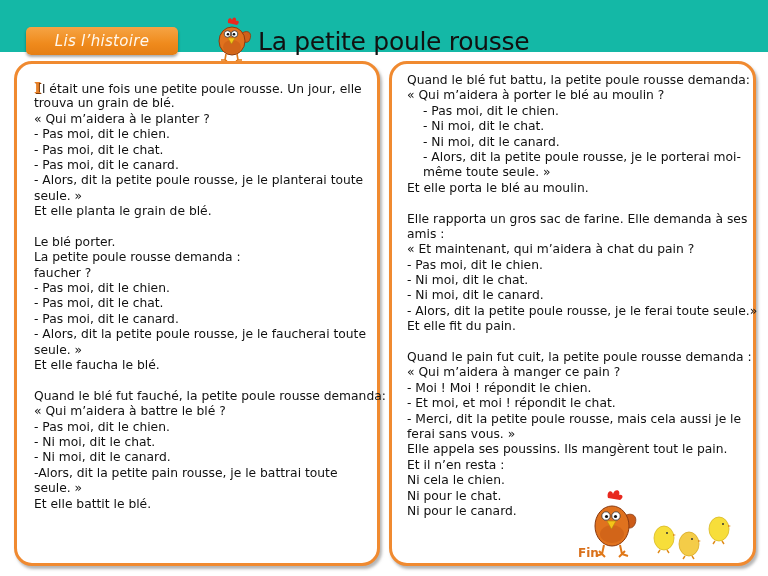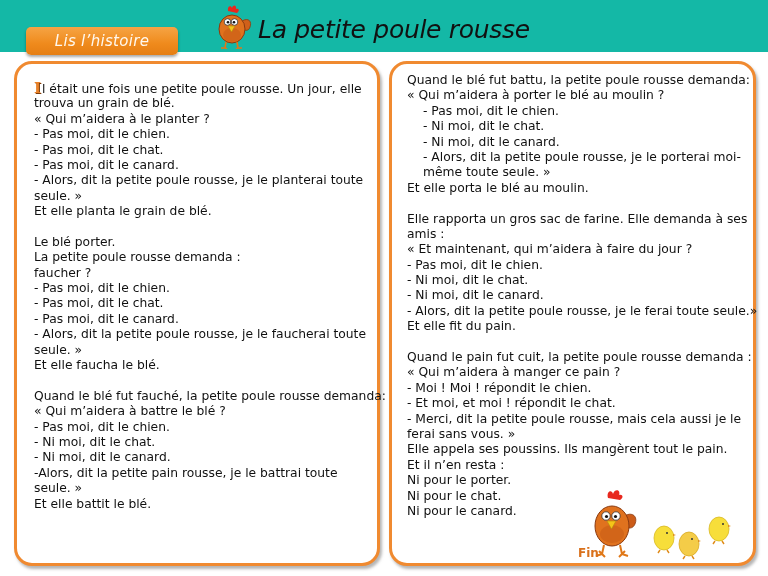--- a/index.html
+++ b/index.html
@@ -12,21 +12,21 @@
   }
   .lis-btn {
     position: absolute; left: 26px; top: 27px; width: 152px; height: 28px;
     background: linear-gradient(#f6a444, #ef8a1c 60%, #e57e14);
     border-radius: 5px;
     box-shadow: 0 2px 3px rgba(0,0,0,0.35);
     color: #fff8ee; font-family: "DejaVu Sans", sans-serif;
     font-size: 15px; font-style: italic; text-align: center; line-height: 28px;
     letter-spacing: 0.3px; cursor: pointer;
   }
-  .title-wrap { position: absolute; left: 212px; top: 2px; height: 48px; display: flex; align-items: center; font-style: italic; }
+  .title-wrap { position: absolute; left: 212px; top: 14px; height: 48px; display: flex; align-items: center; }
   .title-hen { width: 42px; height: 46px; margin-right: 4px; }
   .title-text {
     font-family: "DejaVu Sans", sans-serif; font-size: 25px; color: #111;
     letter-spacing: -0.3px; margin-top: 6px;
   }
 
   .panel {
     position: absolute; top: 61px; height: 505px; background: #fff;
     border: 3px solid #f08a30; border-radius: 18px;
     box-shadow: 2px 3px 3px rgba(120,120,120,0.55);
@@ -118,36 +118,36 @@
     <span class="line">« Qui m’aidera à porter le blé au moulin ?</span>
     <span class="line indent">- Pas moi, dit le chien.</span>
     <span class="line indent">- Ni moi, dit le chat.</span>
     <span class="line indent">- Ni moi, dit le canard.</span>
     <span class="line indent">- Alors, dit la petite poule rousse, je le porterai moi-</span>
     <span class="line indent">même toute seule. »</span>
     <span class="line">Et elle porta le blé au moulin.</span>
     <span class="gap"></span>
     <span class="line">Elle rapporta un gros sac de farine. Elle demanda à ses</span>
     <span class="line">amis :</span>
-    <span class="line">« Et maintenant, qui m’aidera à faire du jour ?</span>
+    <span class="line">« Et maintenant, qui m’aidera à chat du pain ?</span>
     <span class="line">- Pas moi, dit le chien.</span>
     <span class="line">- Ni moi, dit le chat.</span>
     <span class="line">- Ni moi, dit le canard.</span>
     <span class="line">- Alors, dit la petite poule rousse, je le ferai toute seule.»</span>
     <span class="line">Et elle fit du pain.</span>
     <span class="gap"></span>
     <span class="line">Quand le pain fut cuit, la petite poule rousse demanda :</span>
     <span class="line">« Qui m’aidera à manger ce pain ?</span>
     <span class="line">- Moi ! Moi ! répondit le chien.</span>
     <span class="line">- Et moi, et moi ! répondit le chat.</span>
     <span class="line">- Merci, dit la petite poule rousse, mais cela aussi je le</span>
     <span class="line">ferai sans vous. »</span>
     <span class="line">Elle appela ses poussins. Ils mangèrent tout le pain.</span>
     <span class="line">Et il n’en resta :</span>
-    <span class="line">Ni pour le porter.</span>
+    <span class="line">Ni cela le chien.</span>
     <span class="line">Ni pour le chat.</span>
     <span class="line">Ni pour le canard.</span>
   </div>
 
   <svg class="end-art" viewBox="0 0 180 78">
 
     <g>
       <path d="M36 12 C34 5 40 3 41 8 C43 2 49 4 47 9 C51 8 52 12 48 14 Z" fill="#e8281e"></path>
       <path d="M52 30 C61 25 66 31 63 38 C61 43 56 43 53 40 Z" fill="#cc5c18" stroke="#8a3a10" stroke-width="0.8"></path>
       <ellipse cx="40" cy="40" rx="17" ry="20" fill="#e0721e" stroke="#8a3a10" stroke-width="1"></ellipse>

